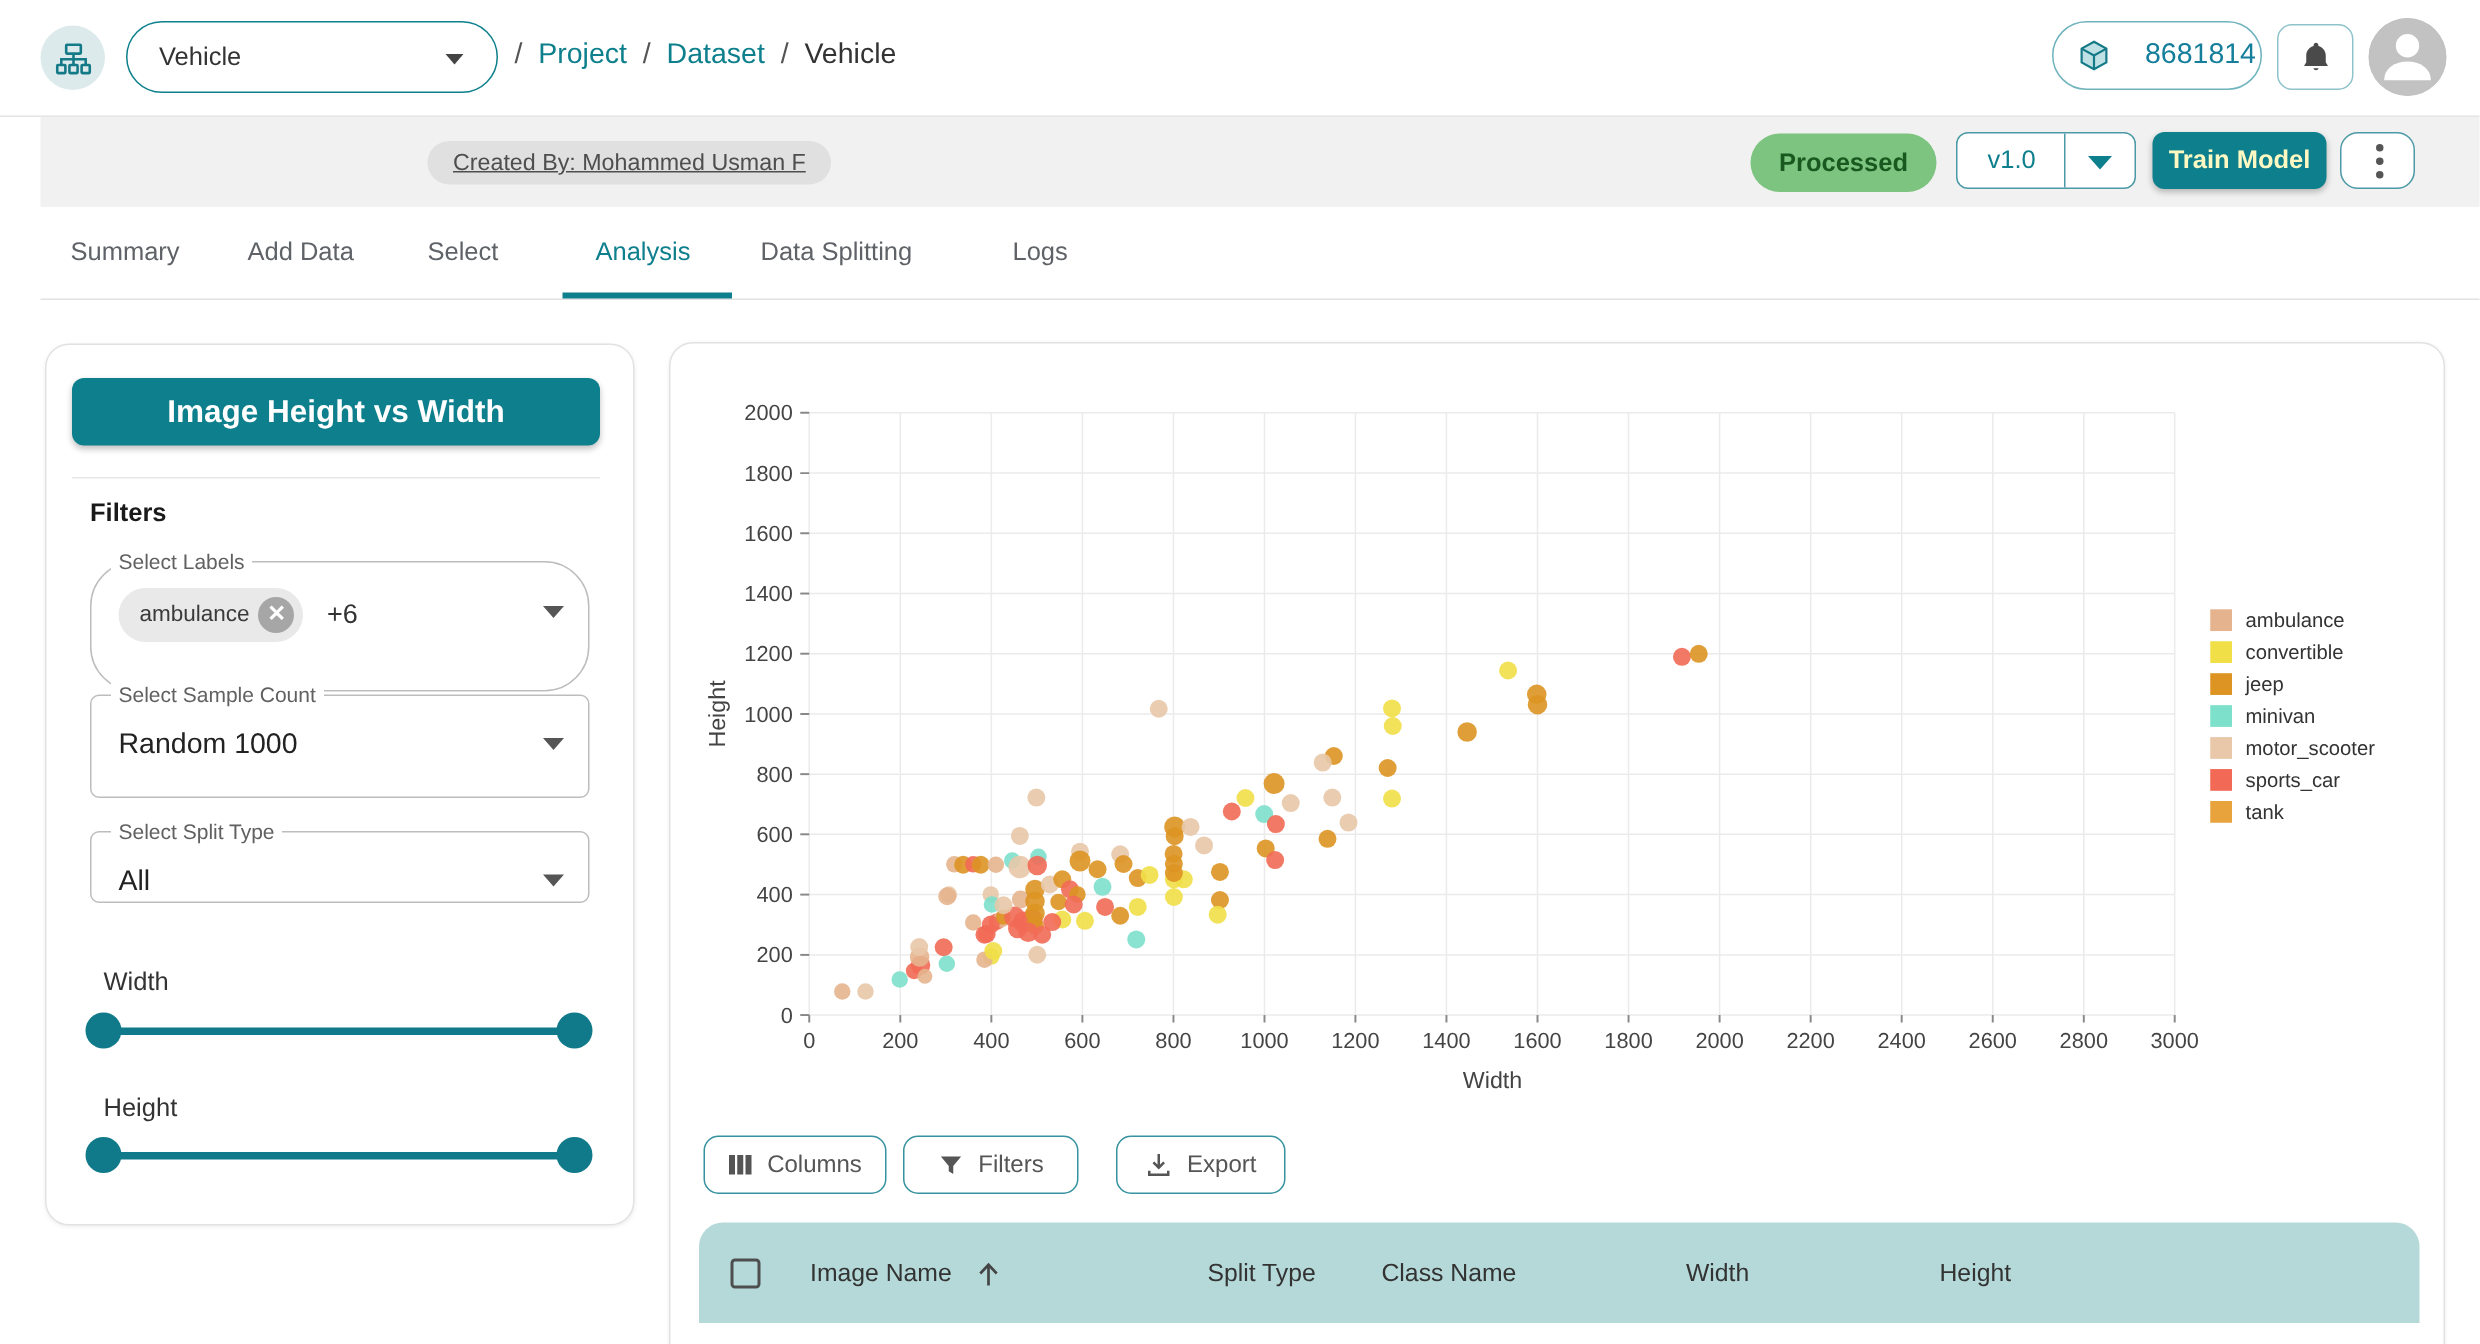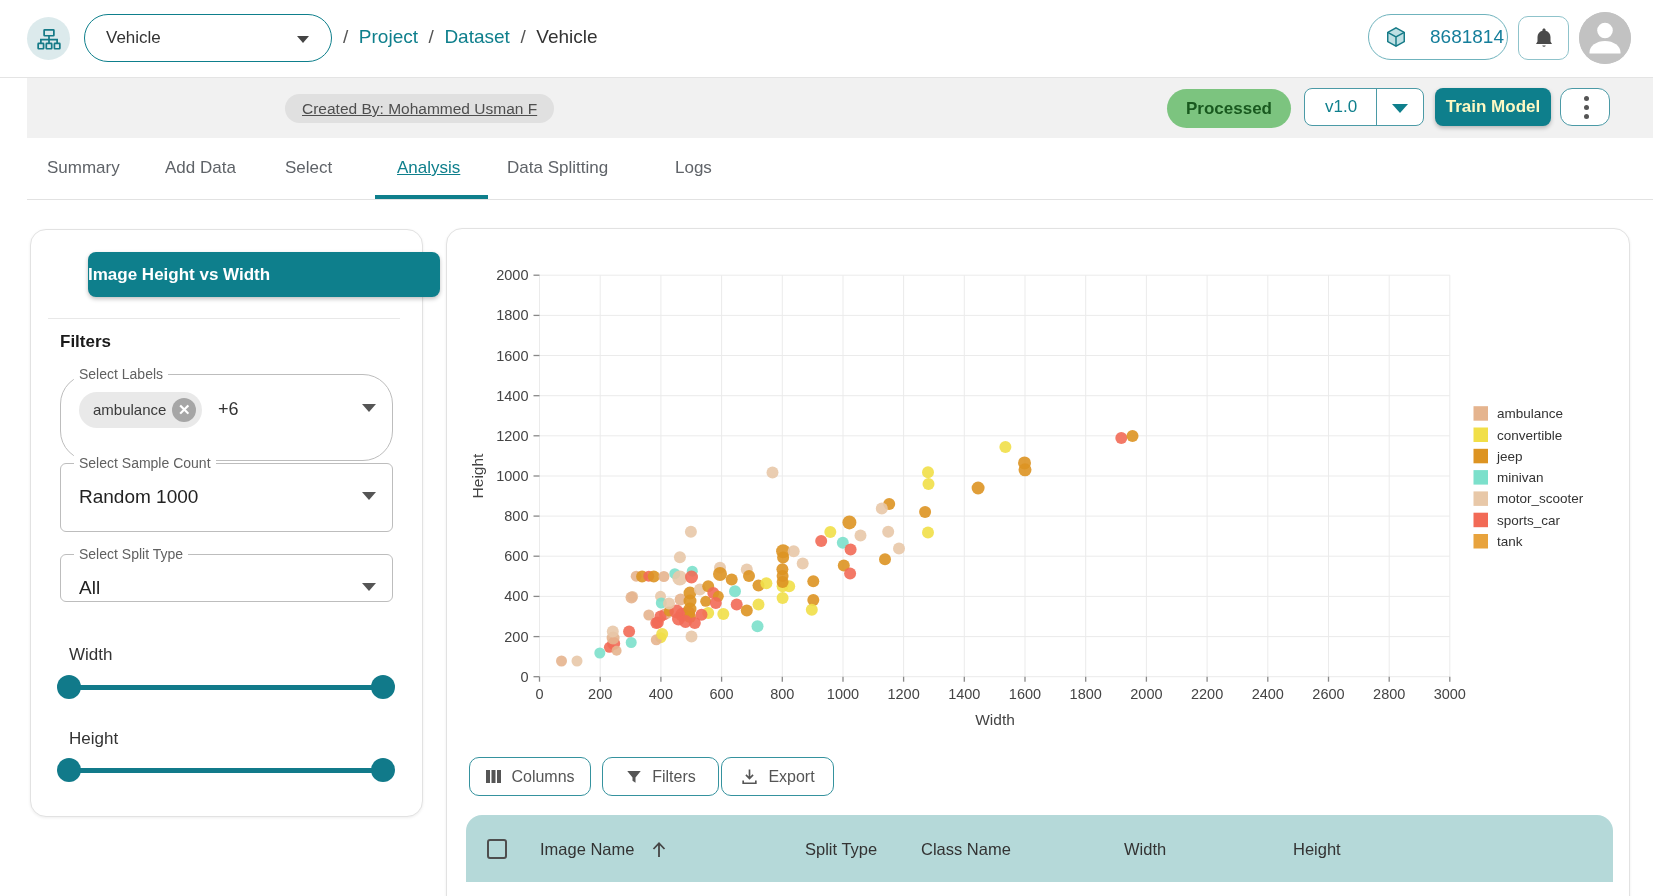--- a/index.html
+++ b/index.html
@@ -42,22 +42,22 @@
 #kebab { position:absolute; left:1533px; top:10px; width:50px; height:38px; border:1px solid #4b9aa6;
   border-radius:12px; background:#fff; }
 #kebab span { position:absolute; left:23px; width:5px; height:5px; border-radius:50%; background:#555; }
 #tabs { position:absolute; left:27px; top:138px; width:1626px; height:62px; background:#fff;
   border-bottom:1px solid #e2e2e2; }
 .tab { position:absolute; top:20px; font-size:17px; color:#5f6368; }
 #underline { position:absolute; left:348px; top:57px; width:113px; height:4px; background:#0e7f8c; }
 #leftcard { position:absolute; left:30px; top:229px; width:393px; height:588px; background:#fff;
   border:1px solid #e2e2e2; border-radius:16px; box-shadow:0 1px 3px rgba(0,0,0,0.07); }
 #lc-btn { position:absolute; left:17px; top:22px; width:352px; height:45px; background:#0e7f8c;
-  border-radius:8px; color:#fff; font-weight:bold; font-size:17px; text-align:left; line-height:45px;
-  box-shadow:0 2px 4px rgba(0,0,0,0.25);margin-left:40px; }
+  border-radius:8px; color:#fff; font-weight:bold; font-size:21px; text-align:center; line-height:45px;
+  box-shadow:0 2px 4px rgba(0,0,0,0.25); }
 #lc-div { position:absolute; left:17px; top:88px; width:352px; height:1px; background:#e8e8e8; }
 #lc-filters { position:absolute; left:29px; top:102px; font-size:17px; font-weight:bold; color:#1a1a1a; }
 .fieldset { position:absolute; left:29px; width:333px; border:1px solid #bdbdbd; border-radius:6px; }
 .flabel { position:absolute; left:13px; top:-9px; background:#fff; padding:0 5px; font-size:14px; color:#616161; }
 .fcaret { position:absolute; right:16px; width:0; height:0; border-left:7px solid transparent;
   border-right:7px solid transparent; border-top:8px solid #555; }
 #fs1 { top:144px; height:87px;border-radius:30px; }
 #fs1 .mchip { position:absolute; left:18px; top:17px; height:36px; background:#e9e9e9; border-radius:18px;
   font-size:15px; color:#3a3a3a; line-height:36px; padding:0 36px 0 14px; }
 #fs1 .xcirc { position:absolute; right:6px; top:6px; width:24px; height:24px; border-radius:50%;
@@ -130,21 +130,21 @@
   <div id="kebab">
       <span style="top:7px"></span>
       <span style="top:16px"></span>
       <span style="top:25px"></span>
     </div>
 </div>
 <div id="tabs">
   <span class="tab" style="left:20px">Summary</span>
   <span class="tab" style="left:138px">Add Data</span>
   <span class="tab" style="left:258px">Select</span>
-  <span class="tab" style="left:370px; color:#0e7f8c;text-decoration:underline;">Analysis</span>
+  <span class="tab" style="left:370px; color:#0e7f8c;">Analysis</span>
   <span class="tab" style="left:480px">Data Splitting</span>
   <span class="tab" style="left:648px">Logs</span>
   <div id="underline"></div>
 </div>
 <div id="leftcard">
   <div id="lc-btn">Image Height vs Width</div>
   <div id="lc-div"></div>
   <div id="lc-filters">Filters</div>
   <div class="fieldset" id="fs1">
     <span class="flabel">Select Labels</span>
@@ -388,21 +388,21 @@
         <rect x="12" y="2" width="4" height="13" fill="#555"></rect>
       </svg>
       <span>Columns</span>
     </div>
   <div class="gbtn" style="left:155px; width:117px;">
       <svg width="18" height="18" viewBox="0 0 24 24" fill="#555">
         <path d="M3 4 h18 l-7 8.5 v7 l-4 -2.5 v-4.5 z"></path>
       </svg>
       <span>Filters</span>
     </div>
-  <div class="gbtn" style="left:274px; width:113px;text-align:right;">
+  <div class="gbtn" style="left:297px; width:113px;text-align:right;">
       <svg width="19" height="19" viewBox="0 0 24 24" fill="none" stroke="#555" stroke-width="2.1">
         <path d="M12 3 v11 M7.5 10 l4.5 4.5 L16.5 10 M4 17 v3.5 h16 V17"></path>
       </svg>
       <span>Export</span>
     </div>
   <div id="thead">
     <div class="cb"></div>
     <span style="left:74px">Image Name</span>
     <svg style="position:absolute;left:185px;top:26px" width="16" height="17" viewBox="0 0 16 17" fill="none" stroke="#454545" stroke-width="1.8">
         <path d="M8 16 V2.5 M2.5 8 L8 2.2 L13.5 8"></path>

